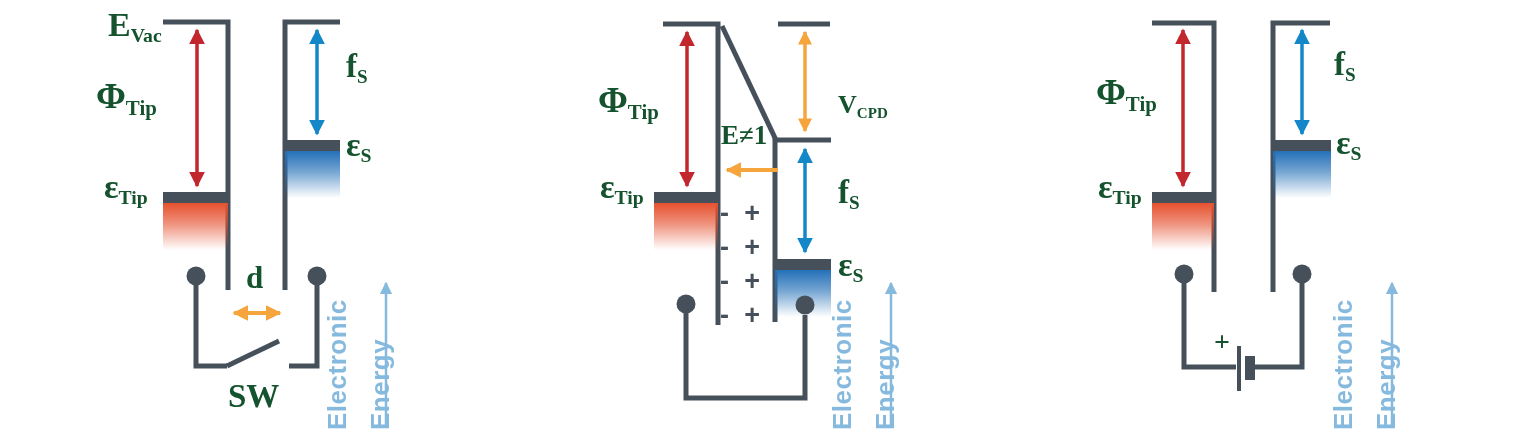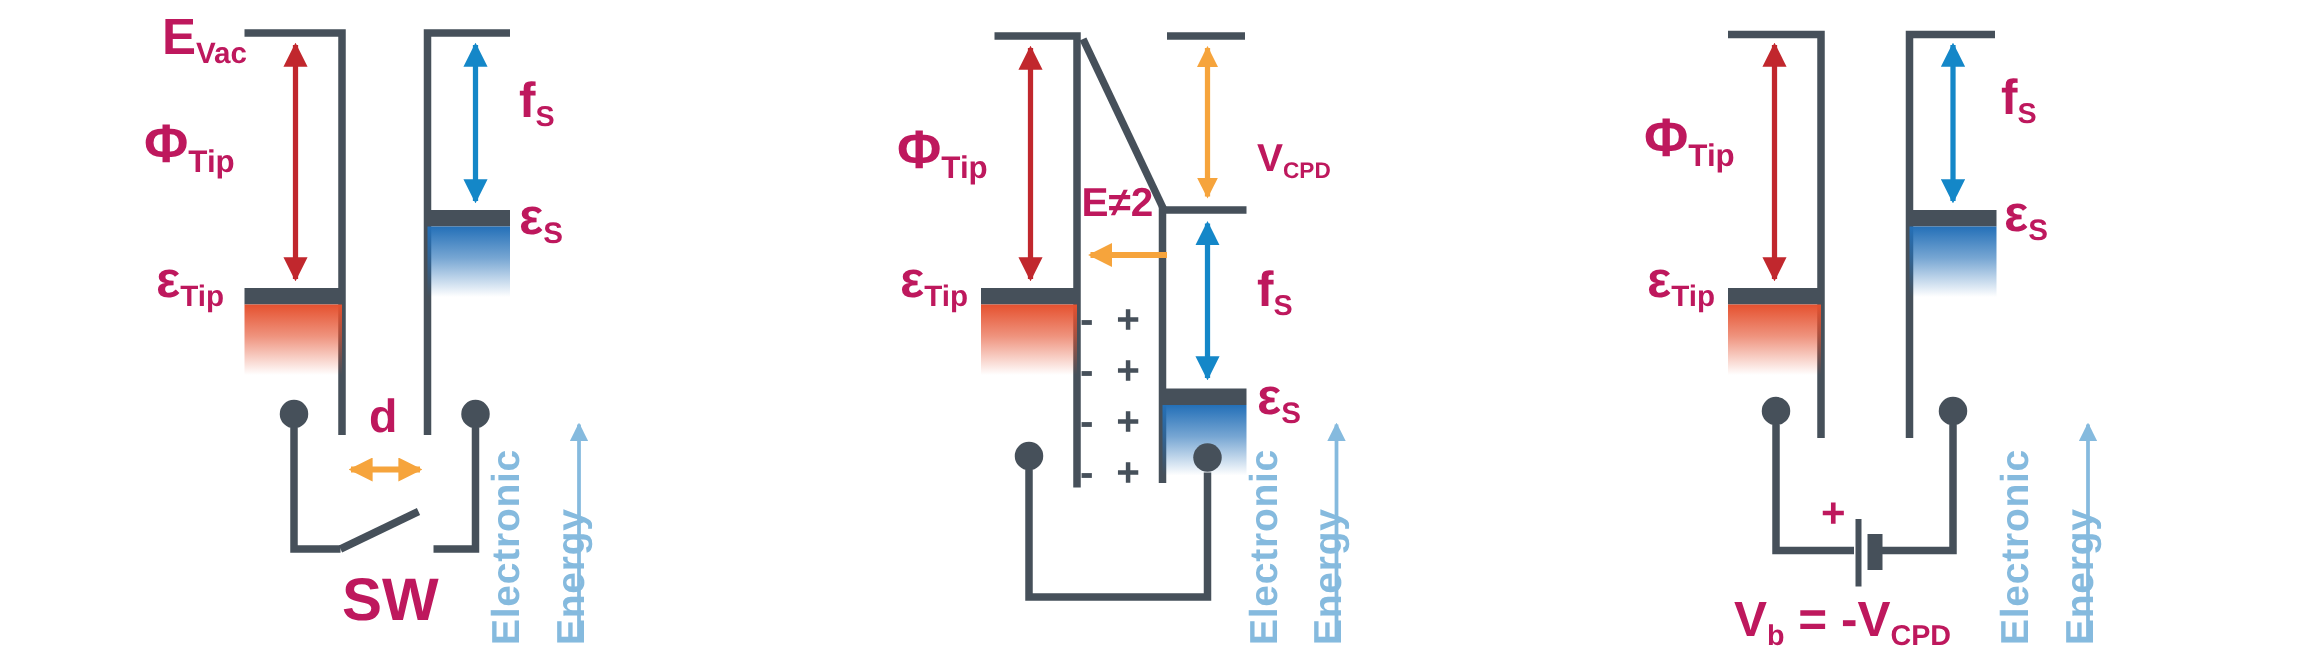--- a/index.html
+++ b/index.html
@@ -2,22 +2,22 @@
 <html><head>
 <meta charset="utf-8">
 <style>
   html,body{margin:0;padding:0;background:#ffffff;}
   .canvas{
     position:relative;width:1536px;height:447px;background:#ffffff;overflow:hidden;
     font-family:"Liberation Sans","DejaVu Sans",sans-serif;
   }
   .layer{position:absolute;left:0;top:0;}
   .lbl{
-    position:absolute;color:#be185d;font-weight:bold;line-height:1;white-space:nowrap;
-    font-family:Liberation Sans, sans-serif;
+    position:absolute;color:#14532d;font-weight:bold;line-height:1;white-space:nowrap;
+    font-family:Liberation Serif, serif;
   }
   .sb{font-size:0.58em;vertical-align:-0.32em;font-weight:bold;}
   .vlbl{
     position:absolute;transform:rotate(-90deg);transform-origin:0 100%;
     height:28px;line-height:28px;font-size:26px;font-weight:bold;color:#85bade;
     white-space:nowrap;letter-spacing:0.5px;
   }
   .chrow{
     position:absolute;left:720px;width:40px;display:flex;justify-content:space-between;
     color:#46505a;font-weight:bold;font-size:27px;line-height:30px;height:30px;
@@ -116,27 +116,27 @@
       <line x1="1392" y1="425" x2="1392" y2="283" stroke="#85bade" stroke-width="2.5" marker-end="url(#mSky)"></line>
     </g>
   </svg>
 
   <div class="lbl" style="left:108px;top:8px;font-size:34px"><span>E</span><span class="sb">Vac</span></div>
   <div class="lbl" style="left:96px;top:78px;font-size:36px"><span>Φ</span><span class="sb">Tip</span></div>
   <div class="lbl" style="left:104px;top:170px;font-size:34px"><span>ε</span><span class="sb">Tip</span></div>
   <div class="lbl" style="left:346px;top:50px;font-size:33px"><span>f</span><span class="sb">S</span></div>
   <div class="lbl" style="left:346px;top:128px;font-size:34px"><span>ε</span><span class="sb">S</span></div>
   <div class="lbl" style="left:246px;top:262px;font-size:31px">d</div>
-  <div class="lbl" style="left:228px;top:380px;font-size:40px">SW</div>
+  <div class="lbl" style="left:228px;top:380px;font-size:33px">SW</div>
   <div class="vlbl" style="left:351px;top:402px">Electronic</div>
   <div class="vlbl" style="left:394px;top:402px">Energy</div>
 
   <div class="lbl" style="left:598px;top:82px;font-size:36px"><span>Φ</span><span class="sb">Tip</span></div>
   <div class="lbl" style="left:600px;top:170px;font-size:34px"><span>ε</span><span class="sb">Tip</span></div>
-  <div class="lbl" style="left:721px;top:122px;font-size:27px">E≠2</div>
+  <div class="lbl" style="left:721px;top:122px;font-size:27px">E≠1</div>
   <div class="lbl" style="left:838px;top:92px;font-size:26px"><span>V</span><span class="sb">CPD</span></div>
   <div class="lbl" style="left:838px;top:176px;font-size:33px"><span>f</span><span class="sb">S</span></div>
   <div class="lbl" style="left:838px;top:248px;font-size:34px"><span>ε</span><span class="sb">S</span></div>
   <div class="chrow" style="top:198px">
       <span>-</span>
       <span>+</span>
     </div>
   <div class="chrow" style="top:232px">
       <span>-</span>
       <span>+</span>
@@ -150,17 +150,16 @@
       <span>+</span>
     </div>
   <div class="vlbl" style="left:856px;top:402px">Electronic</div>
   <div class="vlbl" style="left:899px;top:402px">Energy</div>
 
   <div class="lbl" style="left:1096px;top:74px;font-size:36px"><span>Φ</span><span class="sb">Tip</span></div>
   <div class="lbl" style="left:1098px;top:170px;font-size:34px"><span>ε</span><span class="sb">Tip</span></div>
   <div class="lbl" style="left:1334px;top:48px;font-size:33px"><span>f</span><span class="sb">S</span></div>
   <div class="lbl" style="left:1336px;top:126px;font-size:34px"><span>ε</span><span class="sb">S</span></div>
   <div class="lbl" style="left:1214px;top:328px;font-size:28px">+</div>
-  <div class="lbl" style="left:1156px;top:396px;font-size:33px"><span>V</span><span class="sb">b</span><span> = -</span><span>V</span><span class="sb">CPD</span></div>
   <div class="vlbl" style="left:1357px;top:402px">Electronic</div>
   <div class="vlbl" style="left:1400px;top:402px">Energy</div>
 
 </div>
 
 </body></html>

